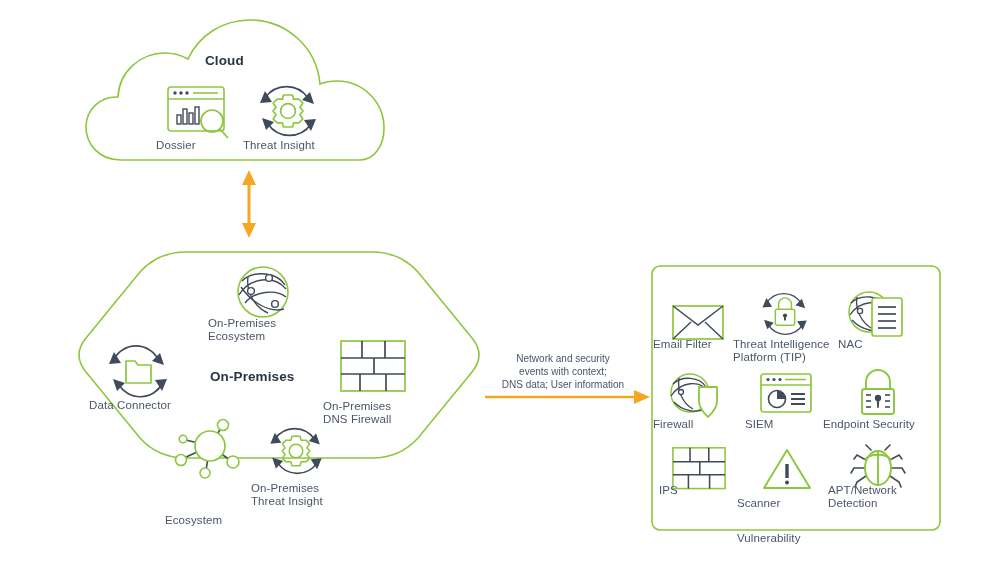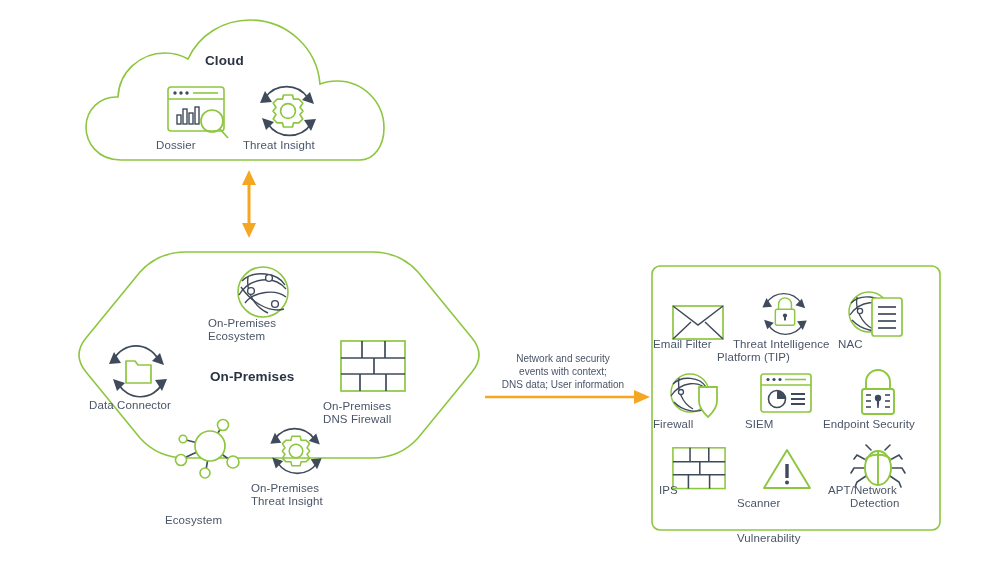--- a/index.html
+++ b/index.html
@@ -207,21 +207,21 @@
       <polygon points="14,51 10,39 22,43" fill="#3F4A5A"></polygon>
       <g stroke="#8DC63F" stroke-width="1.8" fill="none">
         <path d="M28 26 L 28 20 A 8 8 0 0 1 44 20 L 44 26"></path>
         <rect x="24" y="26" width="24" height="20" rx="2.5"></rect>
       </g>
       <circle cx="36" cy="34" r="2.6" fill="#3F4A5A"></circle>
       <rect x="34.8" y="34" width="2.4" height="6" fill="#3F4A5A"></rect>
     </svg>
   </div>
   <div class="lbl" style="left:733px;top:338px;width:110px;">Threat Intelligence</div>
-  <div class="lbl" style="left:717px;top:351px;width:110px;">Platform (TIP)</div>
+  <div class="lbl" style="left:733px;top:351px;width:110px;">Platform (TIP)</div>
 
   <div class="ic" style="left:846px;top:290px;">
     <svg width="62" height="52" viewBox="0 0 62 52">
       <circle cx="23" cy="22" r="20" fill="none" stroke="#8DC63F" stroke-width="1.5"></circle>
       <g stroke="#3F4A5A" stroke-width="1.3" fill="none">
         <path d="M5 13 C 15 3 34 6 40 16"></path>
         <path d="M4 25 C 14 10 34 9 42 20"></path>
         <path d="M6 30 C 15 40 32 44 41 38"></path>
         <path d="M11 7 C 9 19 15 33 27 39"></path>
       </g>
@@ -326,15 +326,15 @@
         <path d="M39 16 L 48 11 L 51 15"></path>
         <path d="M41 24 L 51 24 L 54 29"></path>
         <path d="M39 32 L 48 38 L 50 43"></path>
       </g>
       <ellipse cx="27" cy="24" rx="13" ry="17" fill="#fff" stroke="#8DC63F" stroke-width="1.9"></ellipse>
       <path d="M14 16 C 18 9 36 9 40 16" fill="none" stroke="#8DC63F" stroke-width="1.9"></path>
       <line x1="27" y1="8" x2="27" y2="41" stroke="#8DC63F" stroke-width="1.9"></line>
     </svg>
   </div>
   <div class="lbl" style="left:828px;top:484px;width:100px;">APT/Network</div>
-  <div class="lbl" style="left:850px;top:497px;width:100px;">Detection</div>
+  <div class="lbl" style="left:828px;top:497px;width:100px;">Detection</div>
 
 </div>
 
 </body></html>

